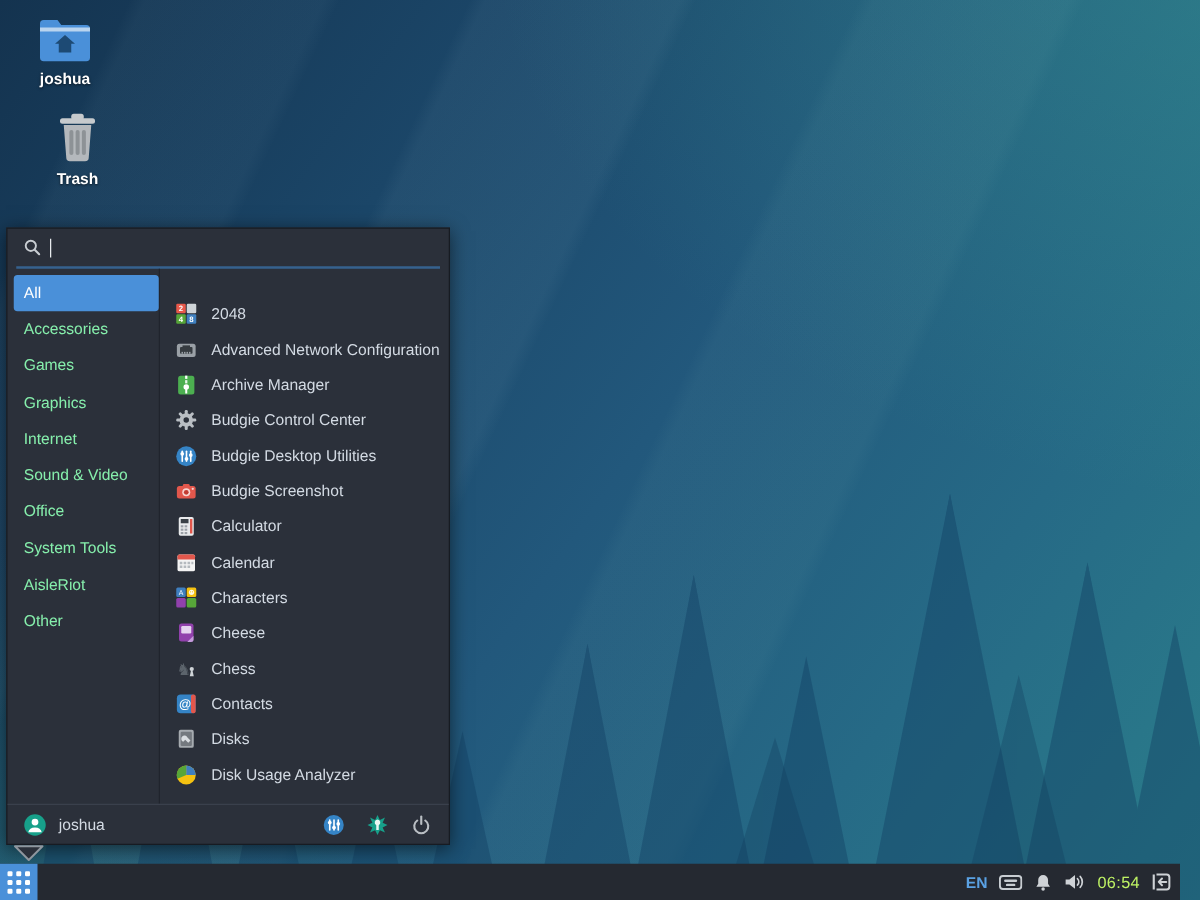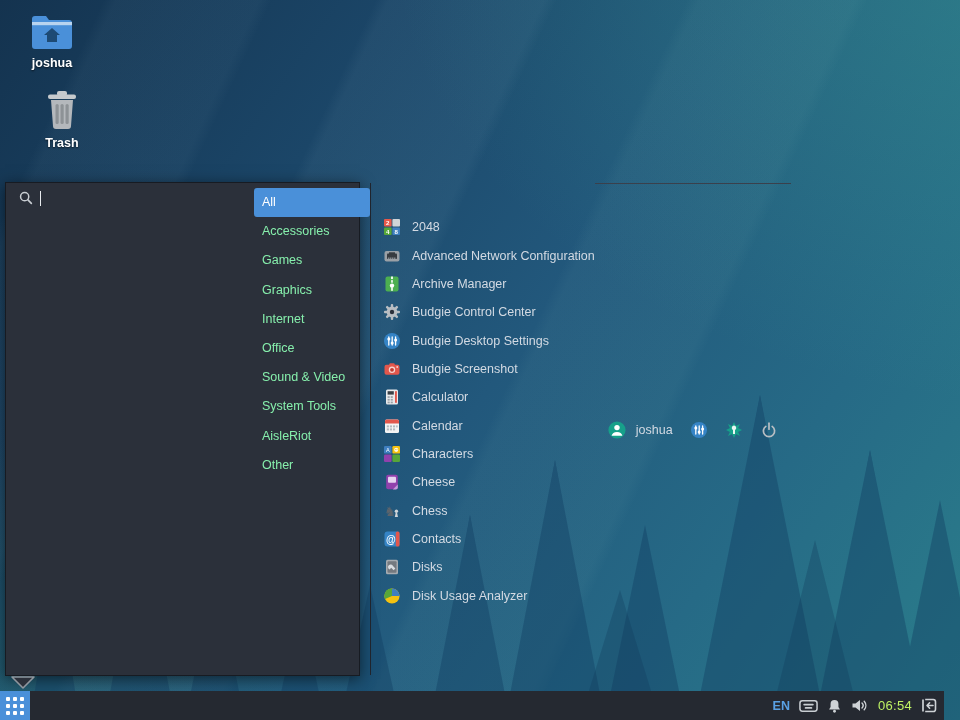--- a/index.html
+++ b/index.html
@@ -26,33 +26,33 @@
   
   .desktop-icon { position:absolute; width:76px; text-align:center; cursor:default; }
   .desktop-icon .dicon { display:block; margin:0 auto 6px auto; }
   .desktop-icon .dlabel { color:#fff; font-size:12.5px; font-weight:bold;
     text-shadow:0 1px 2px rgba(0,0,0,.65); }
   #icon-home { left:14px; top:12px; }
   #icon-trash { left:24px; top:90px; }
   
   .menu { position:absolute; left:5px; top:182px; width:355px; height:494px;
     background:#2b303a; border:1px solid #171b22;
-    box-shadow:0 3px 14px rgba(0,0,0,.55); display:flex; flex-direction:row; }
+    box-shadow:0 3px 14px rgba(0,0,0,.55); display:flex; flex-direction:column; }
   .search-row { height:30px; display:flex; align-items:center; padding:0 12px; flex:0 0 auto; }
   .search-row .sicon { width:16px; height:16px; flex:0 0 auto; }
   .search-input { flex:1; background:transparent; border:none; outline:none;
     color:#d3dae3; font-size:13px; margin-left:6px; font-family:"Liberation Sans",sans-serif; }
   .caret { width:1px; height:15px; background:#e8ebee; margin-left:6px; }
   .search-underline { height:2px; background:#36618e; margin:0 7px; flex:0 0 auto; }
   .menu-body { flex:1; display:flex; min-height:0; }
   .cats { width:122px; padding-top:5px; border-right:1px solid #20242d; }
   .cat { height:29.2px; line-height:29.2px; margin:0 0 0 5px; padding-left:8px;
     color:#86efac; font-size:12.5px; border-radius:3px; margin-right:0; cursor:default; }
   .cat.sel { background:#4a90d9; color:#fff; margin-right:0; }
-  .apps { flex:1; padding-top:6px; overflow:hidden;margin-top:24px; }
+  .apps { flex:1; padding-top:22px; overflow:hidden; }
   .app-row { height:28.35px; display:flex; align-items:center; padding-left:12px; cursor:default; }
   .app-row .aicon { width:18px; height:18px; flex:0 0 auto; margin-right:11px; }
   .app-row .aicon svg { display:block; width:18px; height:18px; }
   .app-row .alabel { color:#d3dae3; font-size:12.5px; white-space:nowrap; }
   .menu-footer { flex:0 0 32px; border-top:1px solid #3a404c; display:flex;
     align-items:center; padding:0 13px; }
   .menu-footer .avatar { width:18px; height:18px; margin-right:10px; }
   .menu-footer .uname { color:#d3dae3; font-size:12.5px; flex:1; }
   .fbtn { width:18px; height:18px; margin-left:17px; cursor:default; }
   .fbtn svg { display:block; width:18px; height:18px; }
@@ -135,22 +135,22 @@
   </div>
   <div class="search-underline"></div>
 
   <div class="menu-body">
     <div class="cats">
         <div class="cat sel">All</div>
         <div class="cat">Accessories</div>
         <div class="cat">Games</div>
         <div class="cat">Graphics</div>
         <div class="cat">Internet</div>
+        <div class="cat">Sound &amp; Video</div>
         <div class="cat">Office</div>
-        <div class="cat">Sound &amp; Video</div>
         <div class="cat">System Tools</div>
         <div class="cat">AisleRiot</div>
         <div class="cat">Other</div>
       </div>
     <div class="apps">
         <div class="app-row">
           <span class="aicon">
             <svg viewBox="0 0 18 18">
               <rect x="1" y="1" width="7.6" height="7.6" rx="1" fill="#e8584a"></rect>
               <rect x="9.4" y="1" width="7.6" height="7.6" rx="1" fill="#cfd4d8"></rect>
@@ -213,21 +213,21 @@
               <g stroke="#fff" stroke-width="1.3" stroke-linecap="round">
                 <line x1="5.8" y1="5" x2="5.8" y2="13"></line>
                 <line x1="9.2" y1="5" x2="9.2" y2="13"></line>
                 <line x1="12.6" y1="5" x2="12.6" y2="13"></line>
               </g>
               <circle cx="5.8" cy="7" r="1.5" fill="#fff"></circle>
               <circle cx="9.2" cy="11" r="1.5" fill="#fff"></circle>
               <circle cx="12.6" cy="8" r="1.5" fill="#fff"></circle>
             </svg>
           </span>
-          <span class="alabel">Budgie Desktop Settings</span>
+          <span class="alabel">Budgie Desktop Utilities</span>
         </div>
         <div class="app-row">
           <span class="aicon">
             <svg viewBox="0 0 18 18">
               <rect x="6.3" y="3.2" width="5.4" height="3" rx="1" fill="#e2574c"></rect>
               <rect x="1.5" y="4.8" width="15" height="10" rx="2" fill="#e2574c"></rect>
               <circle cx="9" cy="9.8" r="3.2" fill="#f7d4d0"></circle>
               <circle cx="9" cy="9.8" r="1.9" fill="#c23b31"></circle>
               <circle cx="14.2" cy="7" r="0.9" fill="#f7d4d0"></circle>
             </svg>

